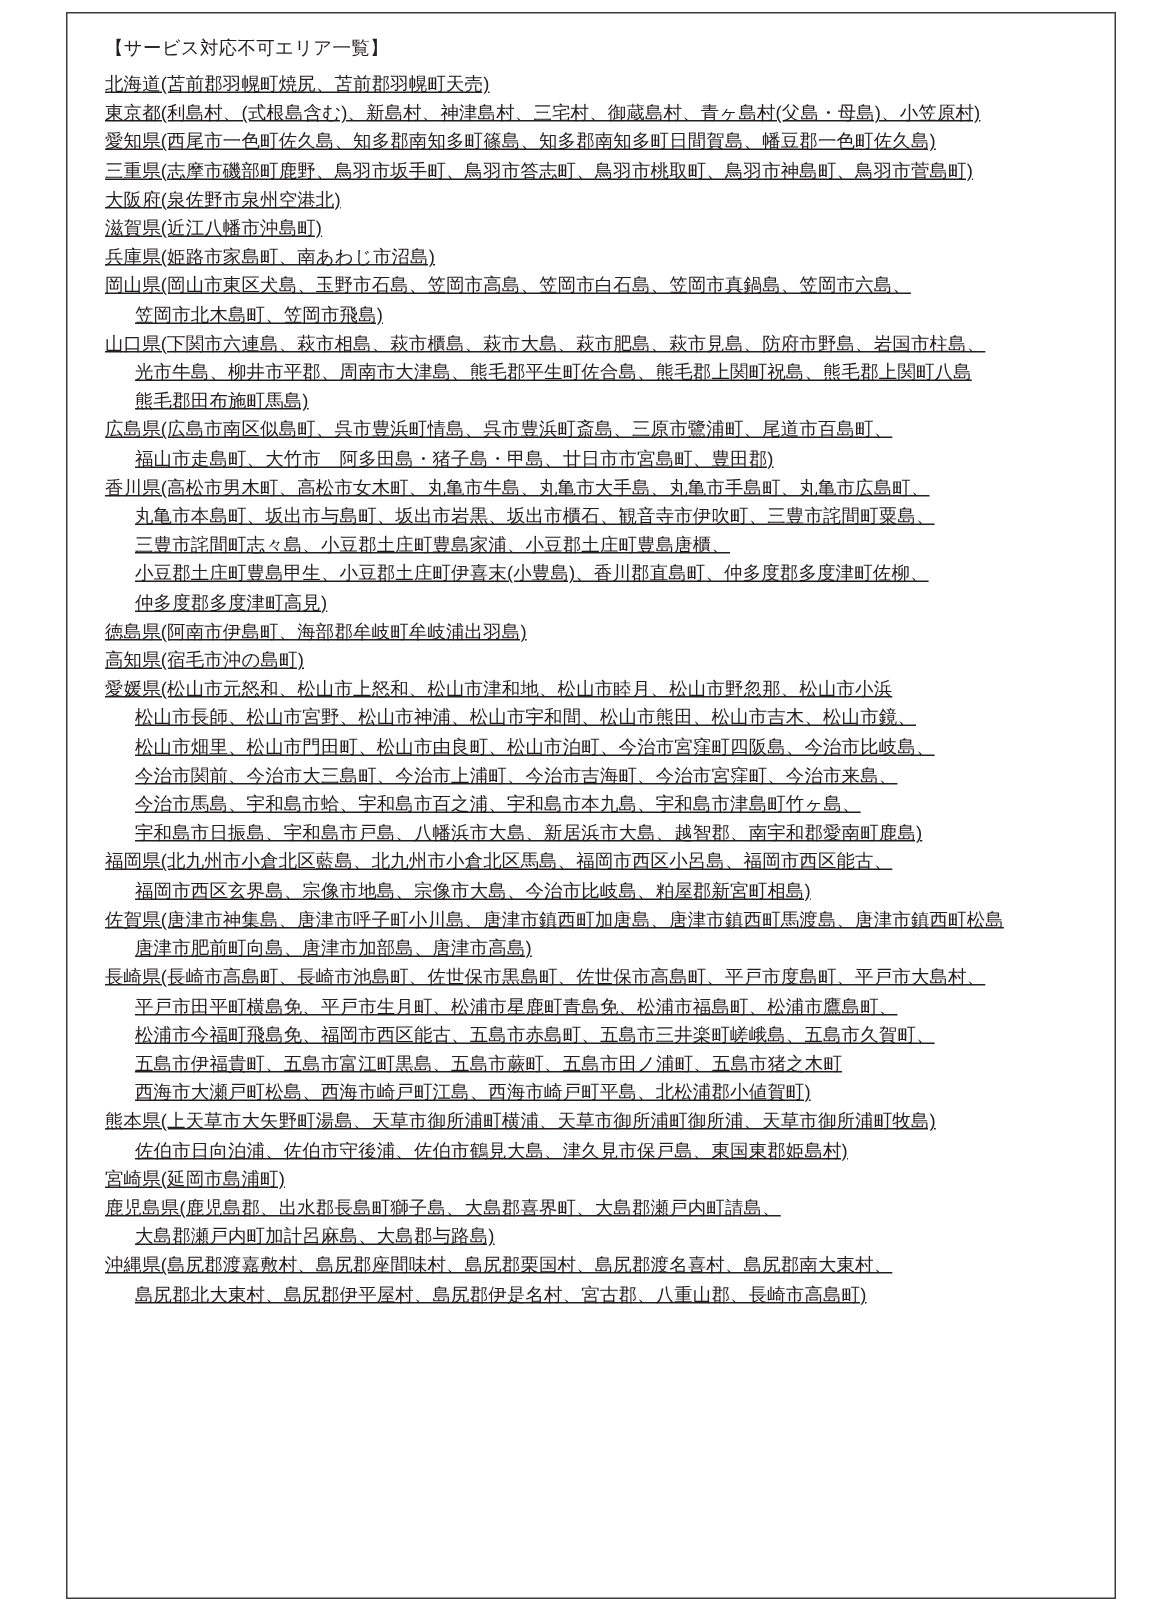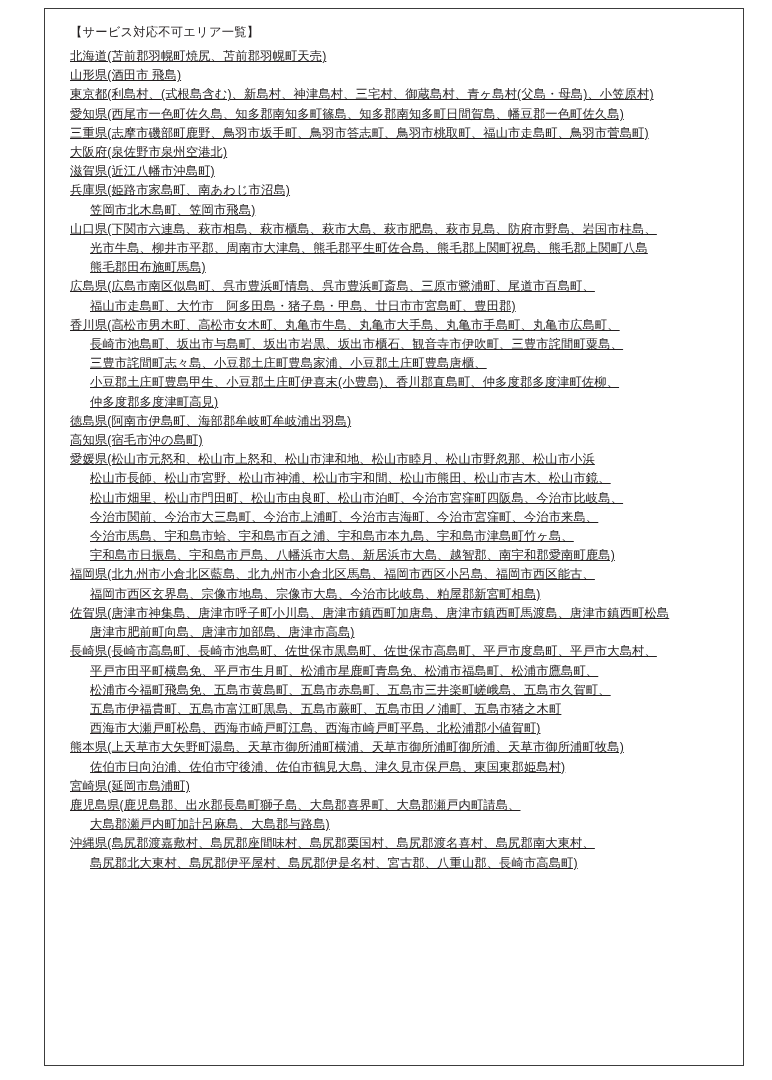--- a/index.html
+++ b/index.html
@@ -61,55 +61,53 @@
 
 <div class="page">
   <div class="frame"></div>
   <div class="content">
     <div class="doc-title">【サービス対応不可エリア一覧】</div>
     <div id="entries">
         <div class="entry">
           <div class="line">北海道(苫前郡羽幌町焼尻、苫前郡羽幌町天売)</div>
         </div>
         <div class="entry">
-          <div class="line">山形県(酒田市 飛島)</div>
-        </div>
-        <div class="entry">
           <div class="line">東京都(利島村、(式根島含む)、新島村、神津島村、三宅村、御蔵島村、青ヶ島村(父島・母島)、小笠原村)</div>
         </div>
         <div class="entry">
           <div class="line">愛知県(西尾市一色町佐久島、知多郡南知多町篠島、知多郡南知多町日間賀島、幡豆郡一色町佐久島)</div>
         </div>
         <div class="entry">
-          <div class="line">三重県(志摩市磯部町鹿野、鳥羽市坂手町、鳥羽市答志町、鳥羽市桃取町、福山市走島町、鳥羽市菅島町)</div>
+          <div class="line">三重県(志摩市磯部町鹿野、鳥羽市坂手町、鳥羽市答志町、鳥羽市桃取町、鳥羽市神島町、鳥羽市菅島町)</div>
         </div>
         <div class="entry">
           <div class="line">大阪府(泉佐野市泉州空港北)</div>
         </div>
         <div class="entry">
           <div class="line">滋賀県(近江八幡市沖島町)</div>
         </div>
         <div class="entry">
           <div class="line">兵庫県(姫路市家島町、南あわじ市沼島)</div>
         </div>
         <div class="entry">
+          <div class="line">岡山県(岡山市東区犬島、玉野市石島、笠岡市高島、笠岡市白石島、笠岡市真鍋島、笠岡市六島、</div>
           <div class="line indent">笠岡市北木島町、笠岡市飛島)</div>
         </div>
         <div class="entry">
           <div class="line">山口県(下関市六連島、萩市相島、萩市櫃島、萩市大島、萩市肥島、萩市見島、防府市野島、岩国市柱島、</div>
           <div class="line indent">光市牛島、柳井市平郡、周南市大津島、熊毛郡平生町佐合島、熊毛郡上関町祝島、熊毛郡上関町八島</div>
           <div class="line indent">熊毛郡田布施町馬島)</div>
         </div>
         <div class="entry">
           <div class="line">広島県(広島市南区似島町、呉市豊浜町情島、呉市豊浜町斎島、三原市鷺浦町、尾道市百島町、</div>
           <div class="line indent">福山市走島町、大竹市　阿多田島・猪子島・甲島、廿日市市宮島町、豊田郡)</div>
         </div>
         <div class="entry">
           <div class="line">香川県(高松市男木町、高松市女木町、丸亀市牛島、丸亀市大手島、丸亀市手島町、丸亀市広島町、</div>
-          <div class="line indent">長崎市池島町、坂出市与島町、坂出市岩黒、坂出市櫃石、観音寺市伊吹町、三豊市詫間町粟島、</div>
+          <div class="line indent">丸亀市本島町、坂出市与島町、坂出市岩黒、坂出市櫃石、観音寺市伊吹町、三豊市詫間町粟島、</div>
           <div class="line indent">三豊市詫間町志々島、小豆郡土庄町豊島家浦、小豆郡土庄町豊島唐櫃、</div>
           <div class="line indent">小豆郡土庄町豊島甲生、小豆郡土庄町伊喜末(小豊島)、香川郡直島町、仲多度郡多度津町佐柳、</div>
           <div class="line indent">仲多度郡多度津町高見)</div>
         </div>
         <div class="entry">
           <div class="line">徳島県(阿南市伊島町、海部郡牟岐町牟岐浦出羽島)</div>
         </div>
         <div class="entry">
           <div class="line">高知県(宿毛市沖の島町)</div>
         </div>
@@ -125,21 +123,21 @@
           <div class="line">福岡県(北九州市小倉北区藍島、北九州市小倉北区馬島、福岡市西区小呂島、福岡市西区能古、</div>
           <div class="line indent">福岡市西区玄界島、宗像市地島、宗像市大島、今治市比岐島、粕屋郡新宮町相島)</div>
         </div>
         <div class="entry">
           <div class="line">佐賀県(唐津市神集島、唐津市呼子町小川島、唐津市鎮西町加唐島、唐津市鎮西町馬渡島、唐津市鎮西町松島</div>
           <div class="line indent">唐津市肥前町向島、唐津市加部島、唐津市高島)</div>
         </div>
         <div class="entry">
           <div class="line">長崎県(長崎市高島町、長崎市池島町、佐世保市黒島町、佐世保市高島町、平戸市度島町、平戸市大島村、</div>
           <div class="line indent">平戸市田平町横島免、平戸市生月町、松浦市星鹿町青島免、松浦市福島町、松浦市鷹島町、</div>
-          <div class="line indent">松浦市今福町飛島免、五島市黄島町、五島市赤島町、五島市三井楽町嵯峨島、五島市久賀町、</div>
+          <div class="line indent">松浦市今福町飛島免、福岡市西区能古、五島市赤島町、五島市三井楽町嵯峨島、五島市久賀町、</div>
           <div class="line indent">五島市伊福貴町、五島市富江町黒島、五島市蕨町、五島市田ノ浦町、五島市猪之木町</div>
           <div class="line indent">西海市大瀬戸町松島、西海市崎戸町江島、西海市崎戸町平島、北松浦郡小値賀町)</div>
         </div>
         <div class="entry">
           <div class="line">熊本県(上天草市大矢野町湯島、天草市御所浦町横浦、天草市御所浦町御所浦、天草市御所浦町牧島)</div>
         </div>
         <div class="entry">
           <div class="line indent">佐伯市日向泊浦、佐伯市守後浦、佐伯市鶴見大島、津久見市保戸島、東国東郡姫島村)</div>
         </div>
         <div class="entry">

